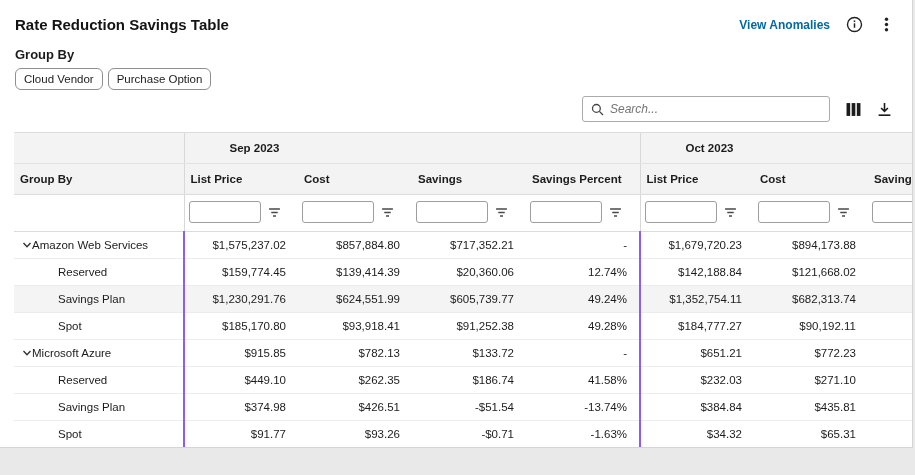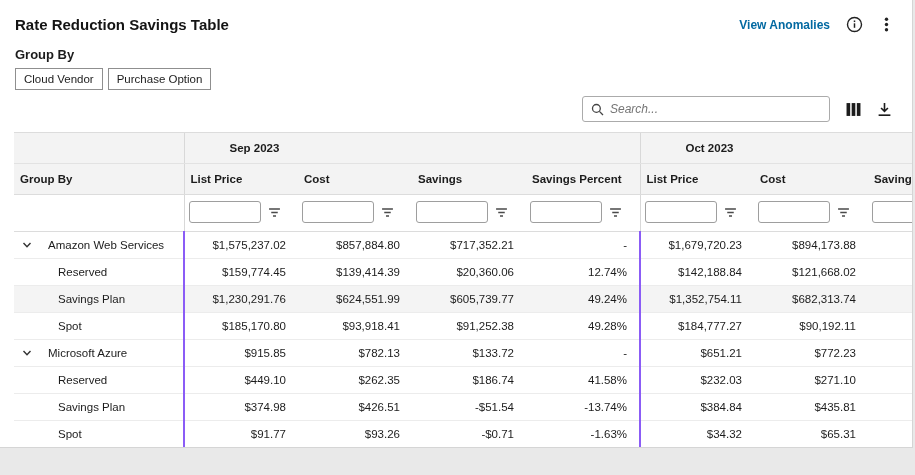--- a/index.html
+++ b/index.html
@@ -27,21 +27,21 @@
   }
   .page-title { font-size: 15px; font-weight: 700; color: #141414; }
   .topbar-right { display: flex; align-items: center; gap: 16px; }
   .anomalies-link { font-size: 12px; font-weight: 700; color: #0369a1; cursor: pointer; }
   .icon-btn { display: inline-flex; align-items: center; cursor: pointer; }
   
   .groupby-label { font-size: 13px; font-weight: 700; padding: 10px 15px 6px; }
   .chips { display: flex; gap: 5px; padding: 0 15px; }
   .chip {
     border: 1px solid #8f8f8f;
-    border-radius: 0;
+    border-radius: 6px;
     background: #fff;
     font-size: 11.5px;
     padding: 4px 8px;
     cursor: pointer;
     white-space: nowrap;
   }
   
   .toolbar-row {
     display: flex;
     justify-content: flex-end;
@@ -107,21 +107,21 @@
     outline: none;
     padding: 0 5px;
     font-size: 11px;
     font-family: "Liberation Sans", sans-serif;
   }
   .ficon { display: inline-flex; cursor: pointer; }
   tbody tr { border-bottom: 1px solid #ececec; background: #fff; }
   tbody tr.hl { background: #f4f4f4; }
   tbody td { padding: 7px 12px 7px 6px; white-space: nowrap; overflow: hidden; }
   td.num { text-align: right; }
-  td.label-cell { display: flex; align-items: center; gap: 16px; border: none; }
+  td.label-cell { display: flex; align-items: center; gap: 0; border: none; }
   td.label-cell.lvl0 { padding-left: 8px; font-weight: 400; }
   td.label-cell.lvl1 { padding-left: 44px; text-align: center; }
   .chev { display: inline-flex; cursor: pointer; }
 </style>
 </head>
 <body>
 
 <div class="page">
 
   <div class="topbar">

